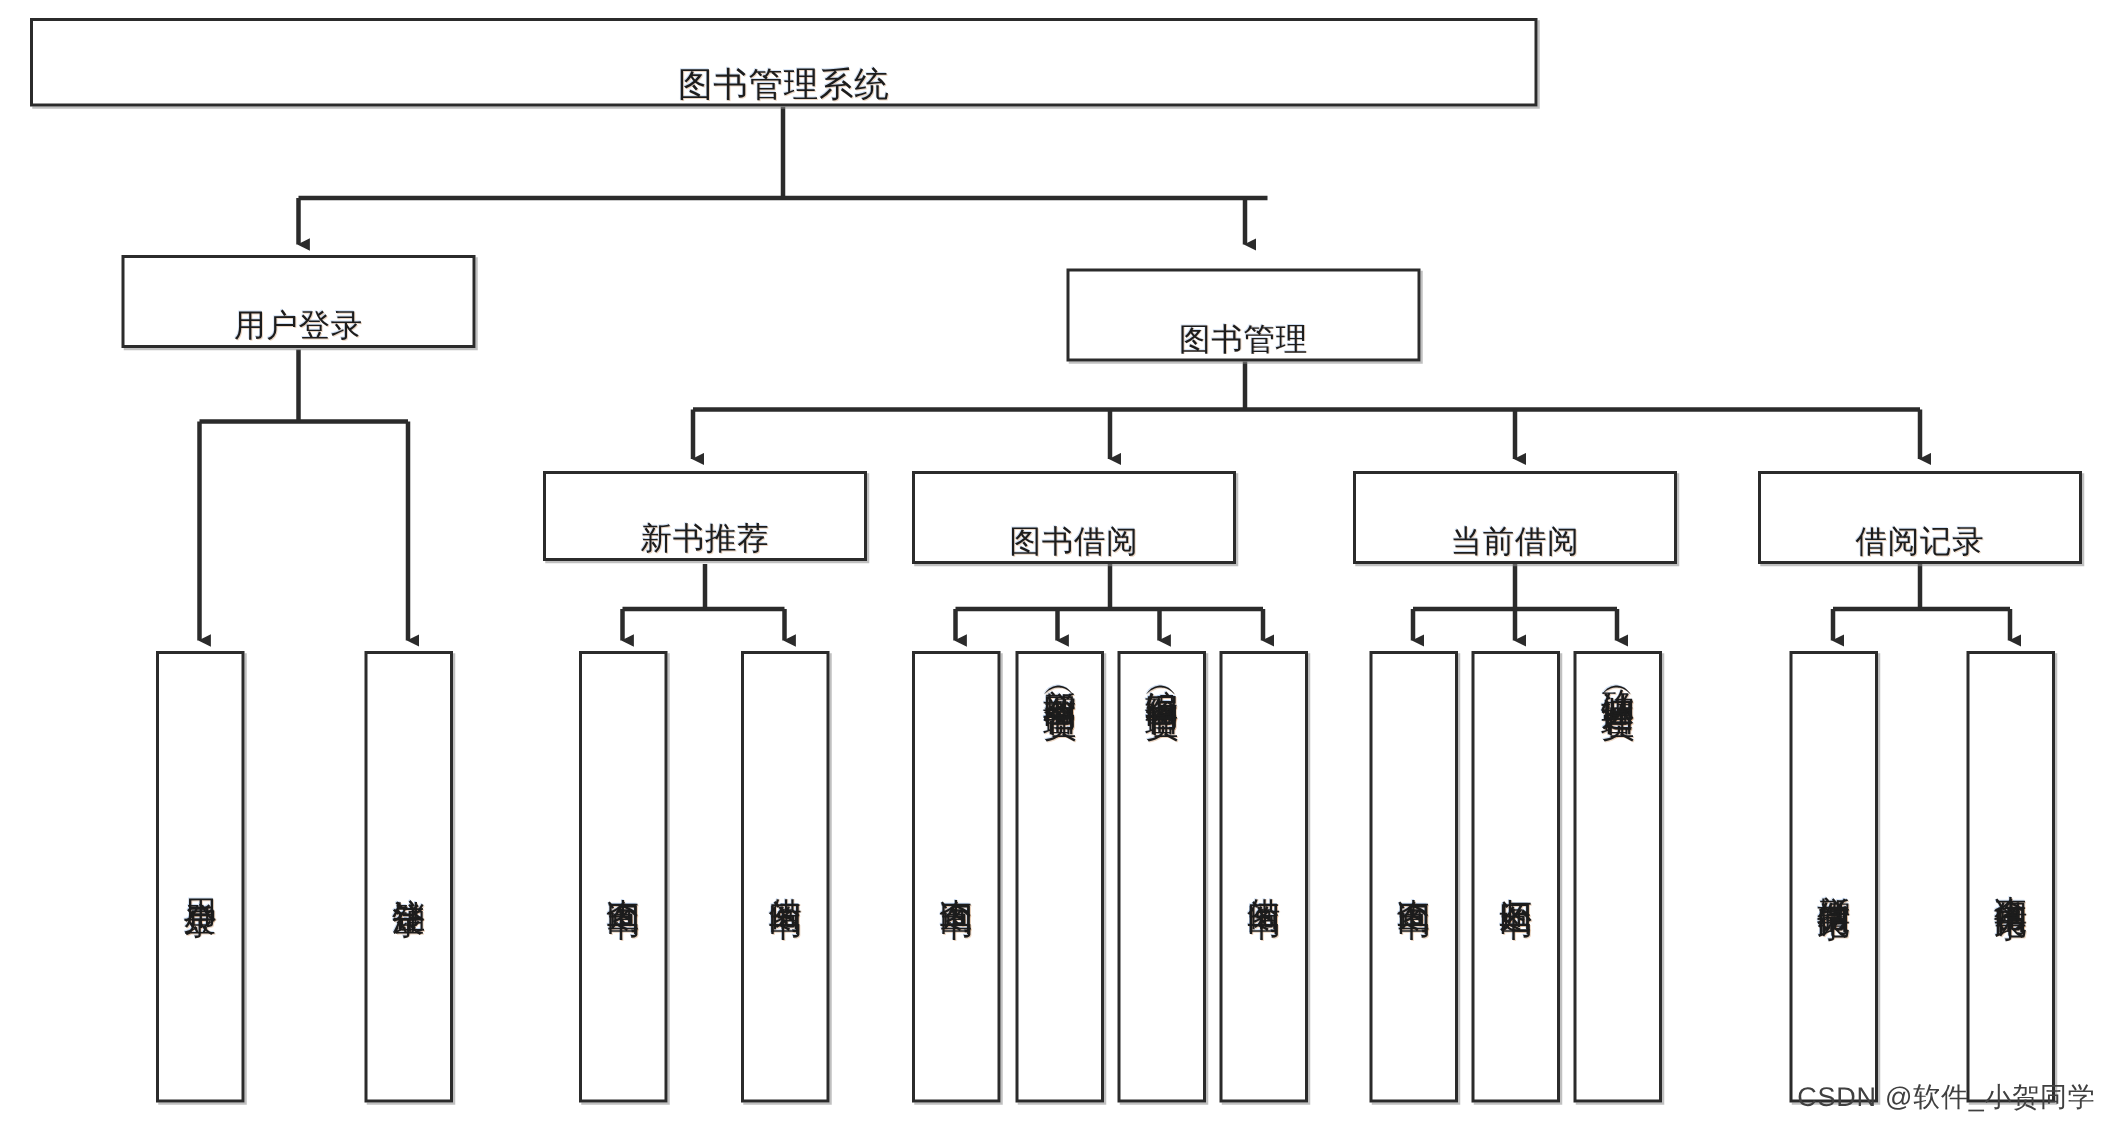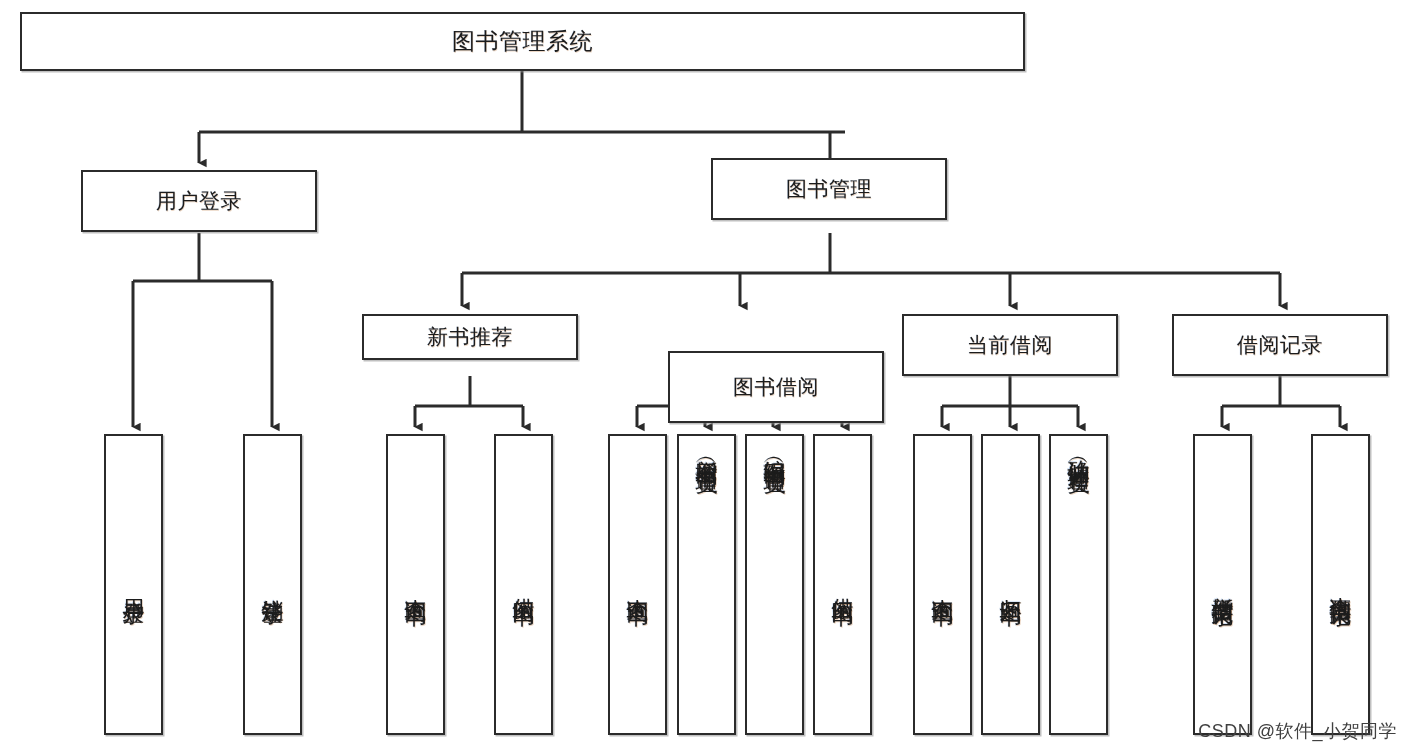--- a/index.html
+++ b/index.html
@@ -29,21 +29,21 @@
     pointer-events: none;
   }
   
   .node {
     position: absolute;
     box-sizing: border-box;
     background: #ffffff;
     border: 2.5px solid #2b2b2b;
     box-shadow: 1.5px 1.5px 0 0 rgba(140,140,140,0.55);
     display: flex;
-    align-items: center;
+    align-items: flex-end;
     justify-content: center;
   }
   .node-label {
     font-size: 21px;
     line-height: 1.15;
     color: #1c1c1c;
     letter-spacing: 0.5px;
     white-space: nowrap;
     text-shadow: 0.6px 0.6px 0 rgba(190,120,60,0.30),
                 -0.5px -0.5px 0 rgba(90,140,210,0.28);
@@ -140,29 +140,29 @@
   </svg>
 
   <div class="node node-h node-root" style="left:20px; top:12px; width:1005px; height:59px;">
     <span class="node-label">图书管理系统</span>
   </div>
 
   <div class="node node-h" style="left:81px; top:170px; width:236px; height:62px;">
     <span class="node-label">用户登录</span>
   </div>
 
-  <div class="node node-h" style="left:711px; top:158px; width:236px; height:62px;">
+  <div class="node node-h" style="left:711px; top:179px; width:236px; height:62px;">
     <span class="node-label">图书管理</span>
   </div>
 
-  <div class="node node-h" style="left:362px; top:314px; width:216px; height:46px;">
+  <div class="node node-h" style="left:362px; top:314px; width:216px; height:60px;">
     <span class="node-label">新书推荐</span>
   </div>
 
-  <div class="node node-h" style="left:668px; top:314px; width:216px; height:72px;margin-top:37px;">
+  <div class="node node-h" style="left:608px; top:314px; width:216px; height:62px;">
     <span class="node-label">图书借阅</span>
   </div>
 
   <div class="node node-h" style="left:1172px; top:314px; width:216px; height:62px;">
     <span class="node-label">借阅记录</span>
   </div>
 
   <div class="node node-h" style="left:902px; top:314px; width:216px; height:62px;">
     <span class="node-label">当前借阅</span>
   </div>

